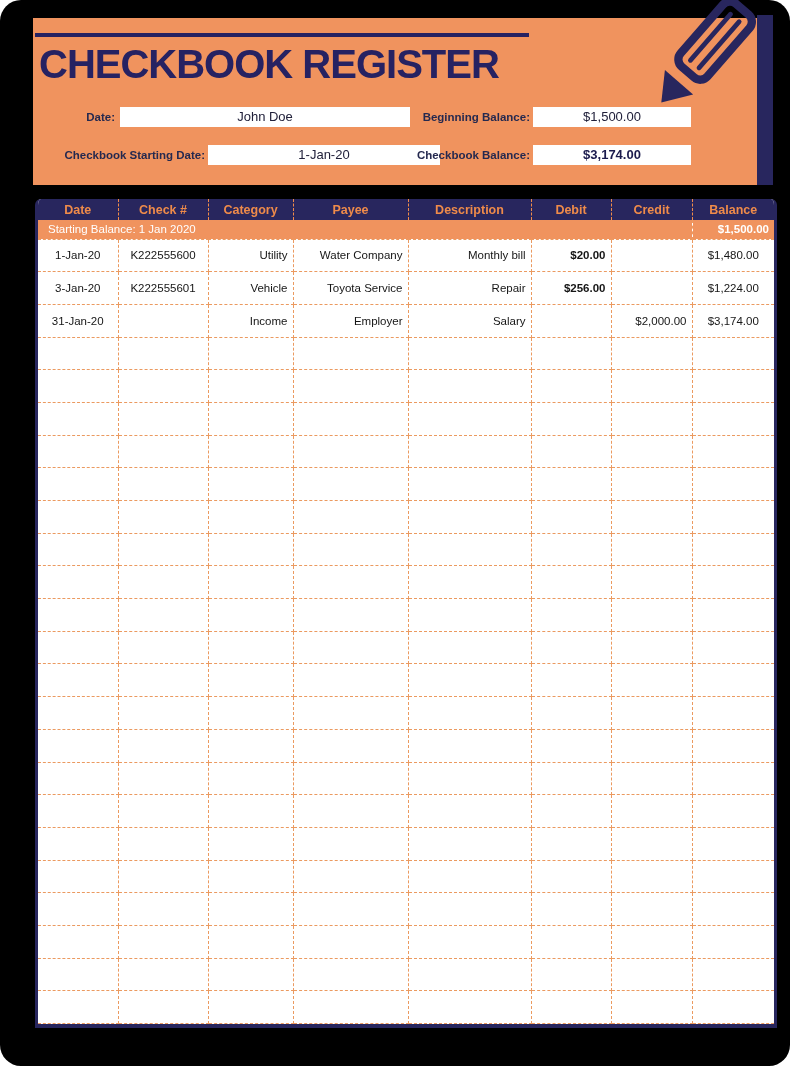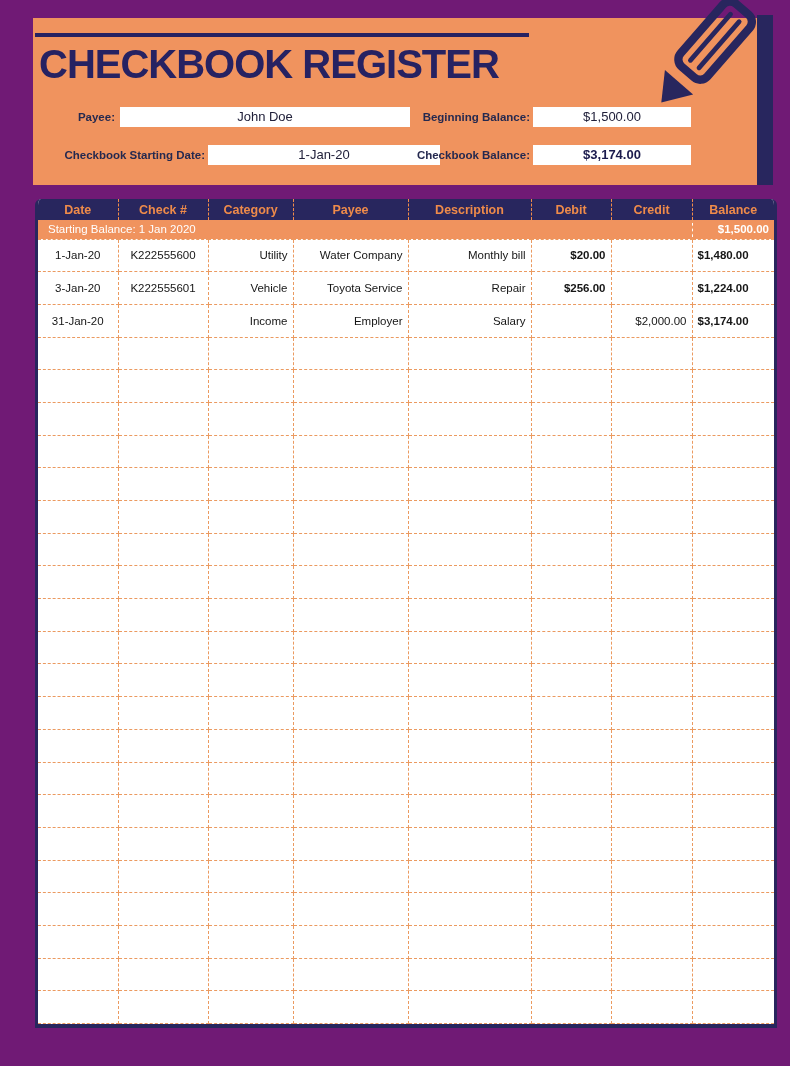--- a/index.html
+++ b/index.html
@@ -11,21 +11,21 @@
     --grid:#eb9a60;
     --ink:#161616;
   }
   *{box-sizing:border-box;}
   html,body{margin:0;padding:0;}
   body{
     width:790px;height:1066px;background:#ffffff;
     font-family:"Liberation Sans", sans-serif;
     position:relative;overflow:hidden;
   }
-  .page{position:relative;width:790px;height:1066px;background:#701a75;}
+  .page{position:relative;width:790px;height:1066px;background:#000000;border-radius:21px;}
 
   
   .banner{
     position:absolute;left:33px;top:18px;width:724px;height:167px;
     background:var(--orange);
   }
   .banner-rule{
     position:absolute;left:2px;top:15px;width:494px;height:4px;
     background:var(--navy-ink);
   }
@@ -90,32 +90,32 @@
     height:32.7px;font-size:11.5px;color:var(--ink);
     border-right:1px dashed var(--grid);
     border-bottom:1px dashed var(--grid);
     padding:0 5px;background:#fff;overflow:hidden;white-space:nowrap;
   }
   .reg tbody td:last-child{border-right:none;}
   .c-center{text-align:center;}
   .c-left{text-align:right;}
   .c-right{text-align:right;}
   .c-debit{text-align:right;color:var(--red);font-weight:bold;}
-  .c-bal{text-align:left;font-weight:bold;color:#0d0d0d;}
+  .c-bal{text-align:center;font-weight:normal;color:#0d0d0d;}
 </style>
 </head>
 <body>
 
 <div class="page">
 
   <div class="banner">
     <div class="banner-rule"></div>
     <h1 class="page-title">CHECKBOOK REGISTER</h1>
 
-    <div class="field-label lbl-name">Payee:</div>
+    <div class="field-label lbl-name">Date:</div>
     <div class="field-box box-name">John Doe</div>
 
     <div class="field-label lbl-beg">Beginning Balance:</div>
     <div class="field-box box-beg">$1,500.00</div>
 
     <div class="field-label lbl-date">Checkbook Starting Date:</div>
     <div class="field-box box-date">1-Jan-20</div>
 
     <div class="field-label lbl-cbal">Checkbook Balance:</div>
     <div class="field-box box-cbal">$3,174.00</div>

